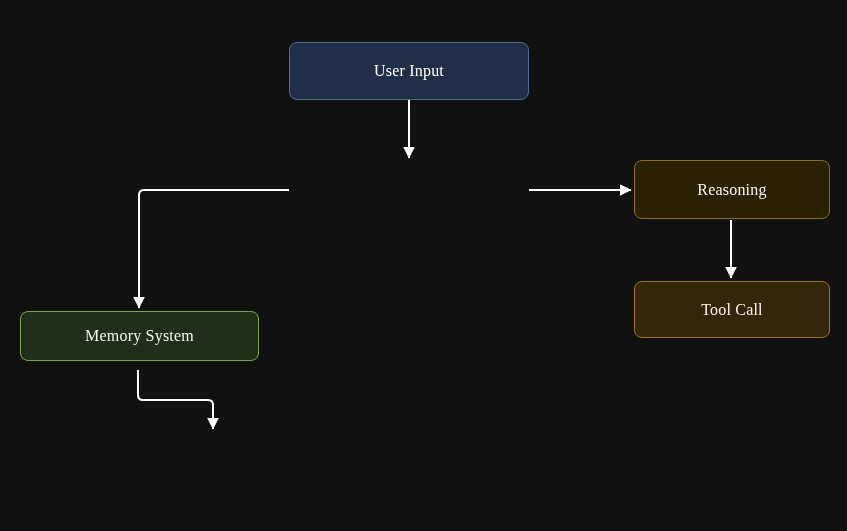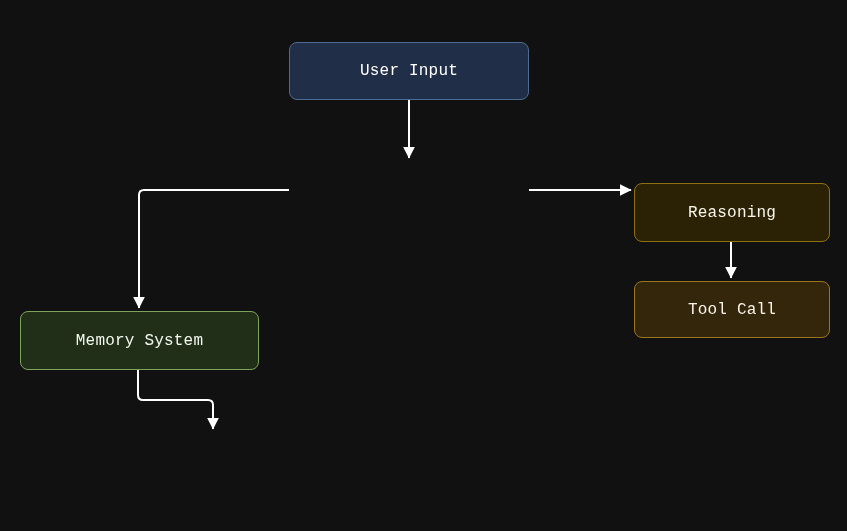--- a/index.html
+++ b/index.html
@@ -5,21 +5,21 @@
   html, body {
     margin: 0;
     padding: 0;
     background: var(--bg, #111111);
   }
   .canvas {
     position: relative;
     width: 847px;
     height: 531px;
     background: var(--bg, #111111);
-    font-family: Liberation Mono, monospace;
+    font-family: Liberation Serif, serif;
     overflow: hidden;
   }
   .edges {
     position: absolute;
     left: 0;
     top: 0;
     pointer-events: none;
   }
   .edges path.edge-line {
     fill: none;
@@ -60,26 +60,26 @@
     <path class="edge-line" d="M731,220 L731,278" marker-end="url(#arrowhead)"></path>
     <path class="edge-line" d="M289,190 L144,190 Q139,190 139,195 L139,308" marker-end="url(#arrowhead)"></path>
     <path class="edge-line" d="M138,370 L138,395 Q138,400 143,400 L208,400 Q213,400 213,405 L213,429" marker-end="url(#arrowhead)"></path>
   </svg>
 
   <div class="node" style="left: 289px; top: 42px; width: 240px; height: 58px; background: rgb(33, 46, 71); border-color: rgb(78, 107, 146); color: rgb(255, 255, 255);">
     <span>User Input</span>
   </div>
 
 
-  <div class="node" style="left: 634px; top: 160px; width: 196px; height: 59px; background: rgb(43, 34, 6); border-color: rgb(143, 112, 16); color: rgb(250, 246, 236); margin-top: 23px;">
+  <div class="node" style="left: 634px; top: 160px; width: 196px; height: 59px; background: rgb(43, 34, 6); border-color: rgb(143, 112, 16); color: rgb(250, 246, 236);">
     <span>Reasoning</span>
   </div>
 
   <div class="node" style="left: 634px; top: 281px; width: 196px; height: 57px; background: rgb(52, 38, 10); border-color: rgb(156, 118, 29); color: rgb(250, 246, 236);">
     <span>Tool Call</span>
   </div>
 
-  <div class="node" style="left: 20px; top: 311px; width: 239px; height: 59px; background: rgb(33, 47, 25); border-color: rgb(125, 164, 92); color: rgb(244, 248, 238);">
+  <div class="node" style="left: 20px; top: 311px; width: 239px; height: 50px; background: rgb(33, 47, 25); border-color: rgb(125, 164, 92); color: rgb(244, 248, 238);">
     <span>Memory System</span>
   </div>
 
 
 </div>
 
 </body></html>

